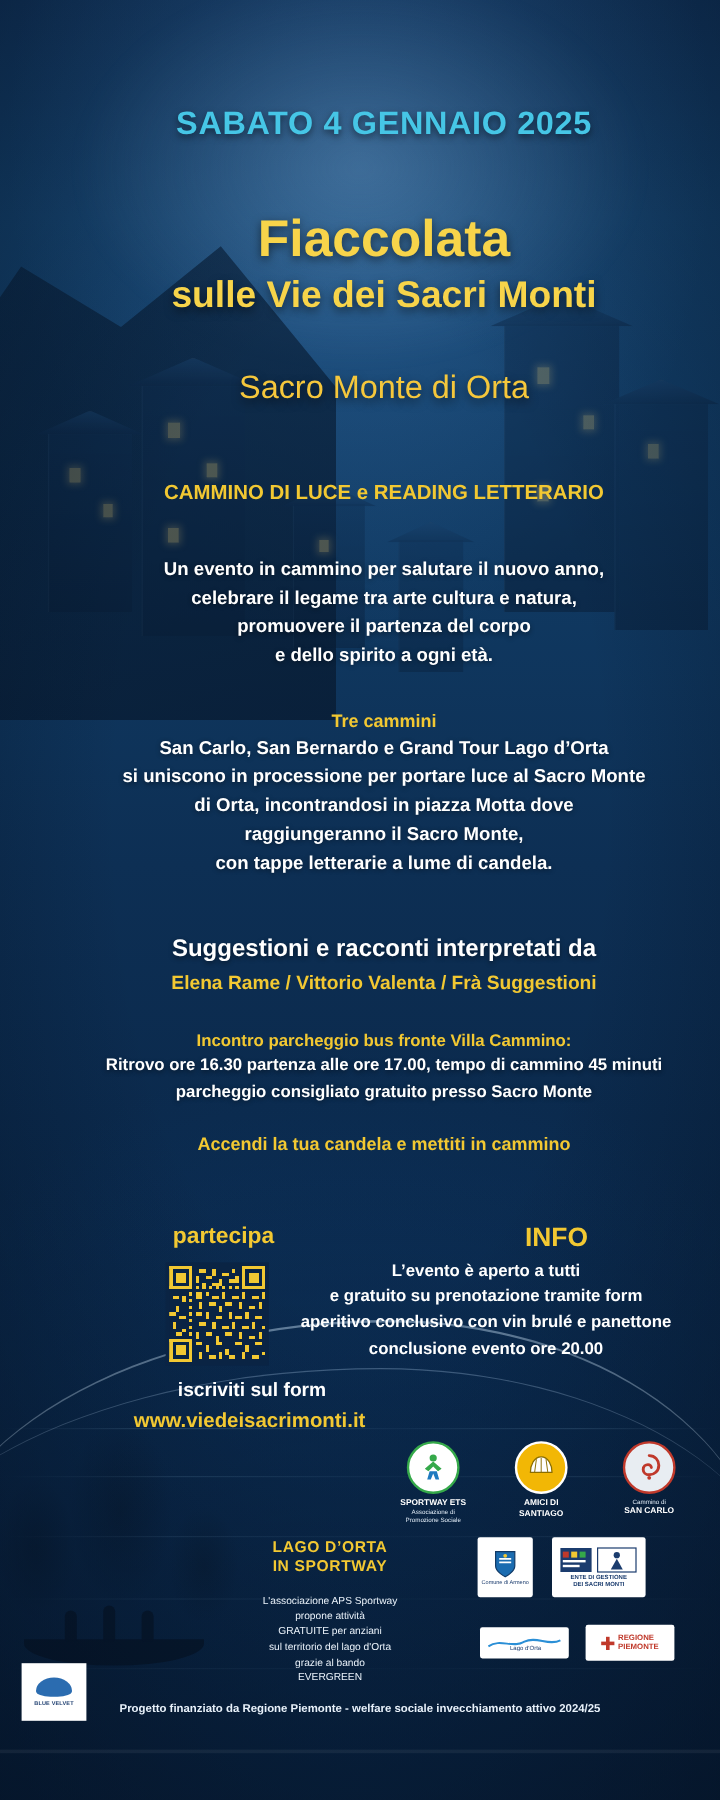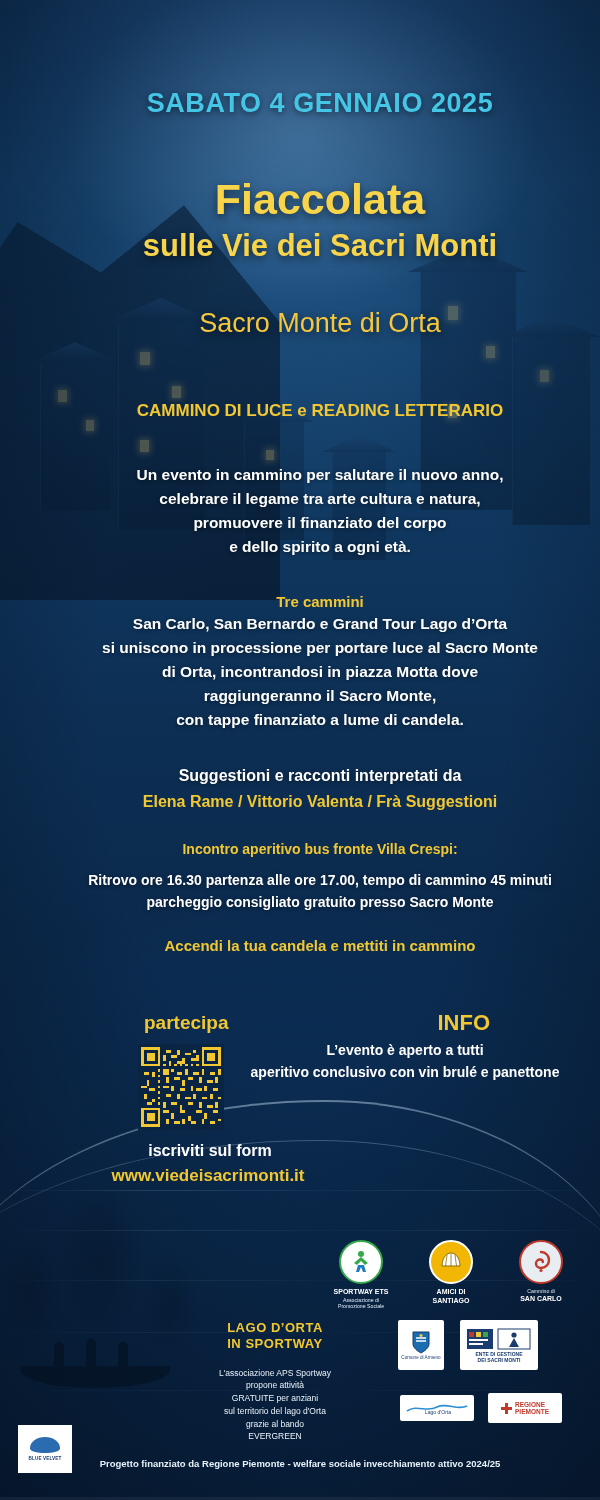--- a/index.html
+++ b/index.html
@@ -131,24 +131,24 @@
   .para {
     color: #ffffff; font-size: 15.5px; font-weight: bold; line-height: 1.55;
     text-shadow: 0 1px 4px rgba(0,0,0,.45);
   }
   .para.b1 { margin-top: 42px; }
   .block-gold {
     color: #f2c832; font-size: 15px; font-weight: bold;
   }
   .b2 { margin-top: 34px; }
   .para.b2body { margin-top: 2px; }
-  .b3 { margin-top: 32px; font-size: 16px; }
+  .b3 { margin-top: 44px; font-size: 20px; }
   .b3sub { color: #f2c832; font-size: 16px; font-weight: bold; margin-top: 4px; }
   .b4 { margin-top: 30px; font-size: 14px; }
-  .b4body { margin-top: 13px; font-size: 14px; }
+  .b4body { margin-top: 2px; font-size: 14px; }
   .b5 { margin-top: 24px; font-size: 15px; }
 
   
   .lower { position: relative; margin-top: 56px; height: 220px; }
   .partecipa {
     position: absolute; left: 104px; top: 2px;
     color: #f2c832; font-size: 19px; font-weight: bold;
   }
   .qr {
     position: absolute; left: 98px; top: 34px;
@@ -168,21 +168,21 @@
   .info-title {
     position: absolute; right: 110px; top: 0;
     color: #f2c832; font-size: 22px; font-weight: bold;
   }
   .info-body {
     position: absolute; right: 30px; top: 30px; width: 330px; text-align: center;
     color: #ffffff; font-size: 14px; font-weight: bold; line-height: 1.55;
   }
 
   
-  .sponsors { position: absolute; left: 0; top: 1215px; width: 544px; height: 285px; }
+  .sponsors { position: absolute; left: 0; top: 1176px; width: 544px; height: 285px; }
   .logo-row1 { position: absolute; left: 330px; top: 25px; display: flex; gap: 28px; align-items: flex-start; }
   .logo-card { width: 62px; text-align: center; }
   .badge-circle {
     width: 44px; height: 44px; border-radius: 50%;
     margin: 0 auto 4px auto; position: relative;
     display: flex; align-items: center; justify-content: center;
   }
   .badge-sportway { background: #ffffff; border: 2px solid #35a94a; }
   .badge-santiago { background: #f2b705; border: 2px solid #ffffff; }
   .badge-sancarlo { background: #e8edf2; border: 2px solid #c0392b; }
@@ -292,37 +292,37 @@
 
     <div class="title1 center">Fiaccolata</div>
     <div class="title2 center">sulle Vie dei Sacri Monti</div>
     <div class="title3 center">Sacro Monte di Orta</div>
 
     <div class="subhead center">CAMMINO DI LUCE e READING LETTERARIO</div>
 
     <div class="para b1 center">
       <div>Un evento in cammino per salutare il nuovo anno,</div>
       <div>celebrare il legame tra arte cultura e natura,</div>
-      <div>promuovere il finanziato del corpo</div>
+      <div>promuovere il partenza del corpo</div>
       <div>e dello spirito a ogni età.</div>
     </div>
 
     <div class="block-gold b2 center">Tre cammini</div>
     <div class="para b2body center">
       <div>San Carlo, San Bernardo e Grand Tour Lago d’Orta</div>
       <div>si uniscono in processione  per portare luce al Sacro Monte</div>
       <div>di Orta,  incontrandosi in piazza Motta dove</div>
       <div>raggiungeranno il Sacro Monte,</div>
-      <div>con tappe finanziato a lume di candela.</div>
+      <div>con tappe letterarie a lume di candela.</div>
     </div>
 
     <div class="para b3 center">Suggestioni e racconti interpretati da</div>
     <div class="b3sub center">Elena Rame / Vittorio Valenta / Frà Suggestioni</div>
 
-    <div class="block-gold b4 center">Incontro aperitivo bus fronte Villa Crespi:</div>
+    <div class="block-gold b4 center">Incontro parcheggio bus fronte Villa Cammino:</div>
     <div class="para b4body center">
       <div>Ritrovo ore 16.30 partenza alle ore 17.00, tempo di cammino 45 minuti</div>
       <div>parcheggio consigliato gratuito presso Sacro Monte</div>
     </div>
 
     <div class="block-gold b5 center">Accendi la tua candela e mettiti in cammino</div>
 
     <div class="lower">
 
       <div class="partecipa">partecipa</div>
@@ -437,21 +437,23 @@
           </g>
         </svg>
       </div>
 
       <div class="form-line">iscriviti sul form</div>
       <div class="site-line">www.viedeisacrimonti.it</div>
 
       <div class="info-title">INFO</div>
       <div class="info-body">
         <div>L’evento è aperto a tutti</div>
+        <div>e gratuito su prenotazione tramite form</div>
         <div>aperitivo conclusivo con vin brulé e panettone</div>
+        <div>conclusione evento ore 20.00</div>
       </div>
     </div>
   </div>
 
   <div class="sponsors">
 
     <div class="logo-row1">
       <div class="logo-card">
         <div class="badge-circle badge-sportway">
           <svg width="26" height="26" viewBox="0 0 26 26">

